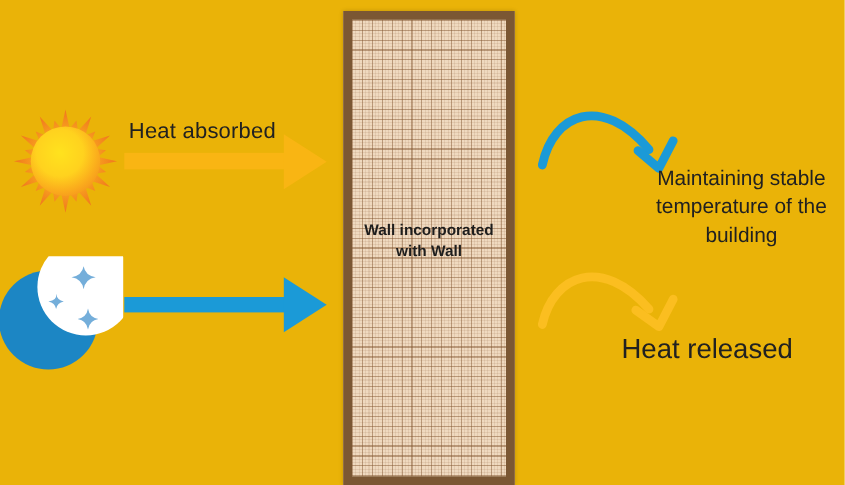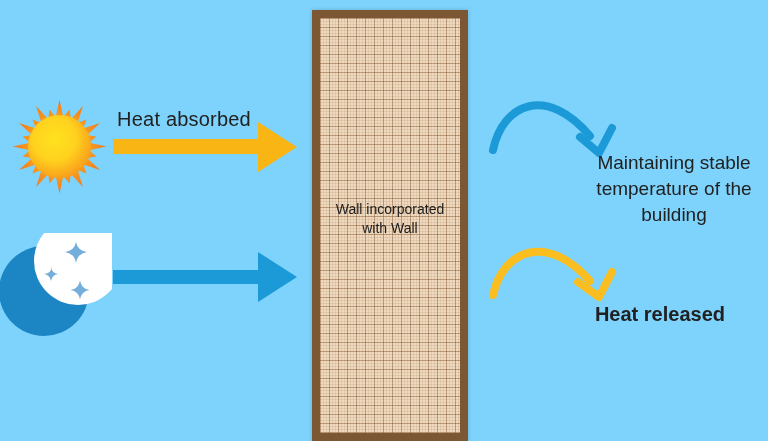--- a/index.html
+++ b/index.html
@@ -1,46 +1,46 @@
 <!DOCTYPE html>
 <html><head>
 <meta charset="utf-8">
 <style>
   html,body{margin:0;padding:0;background:#ffffff;}
   #canvas{
-    position:relative;width:768px;height:441px;overflow:hidden;background:#7dd3fc;
+    position:relative;width:768px;height:441px;overflow:hidden;background:#eab308;
     font-family:"Liberation Sans", sans-serif;color:#222222;
   }
   .abs{position:absolute;}
   
   #sun-svg{left:5px;top:92px;width:110px;height:110px;}
   #moon-svg{left:0px;top:233px;width:112px;height:112px;}
   
   #yellow-arrow-svg{left:110px;top:118px;width:190px;height:58px;}
   #blue-arrow-svg{left:110px;top:249px;width:190px;height:58px;}
   
   .lbl{color:#212121;}
   #heat-absorbed{left:113px;top:108px;width:142px;text-align:center;font-size:20px;font-weight:500;letter-spacing:0.2px;}
   #maintaining{left:578px;top:150px;width:192px;text-align:center;font-size:19px;line-height:26px;font-weight:400;}
-  #heat-released{left:565px;top:303px;width:160px;text-align:right;font-size:20px;font-weight:700;}
+  #heat-released{left:565px;top:303px;width:160px;text-align:left;font-size:25px;font-weight:400;}
   
   #wall{
     left:312px;top:10px;width:156px;height:431px;box-sizing:border-box;
     border:8px solid #7b5733;
     background-color:#efd9bf;
     background-image:
       repeating-linear-gradient(to right,  rgba(128,84,46,0.42) 0 1px, transparent 1px 9px),
       repeating-linear-gradient(to bottom, rgba(128,84,46,0.42) 0 1px, transparent 1px 9px),
       repeating-linear-gradient(to right,  rgba(150,105,70,0.14) 0 1px, transparent 1px 3px),
       repeating-linear-gradient(to bottom, rgba(150,105,70,0.14) 0 1px, transparent 1px 3px);
     box-shadow:0 0 4px rgba(0,0,0,0.18);
     display:flex;align-items:center;justify-content:center;
   }
   #wall-label{
-    text-align:center;font-size:14px;font-weight:400;line-height:19px;color:#1d1d1d;
+    text-align:center;font-size:14px;font-weight:700;line-height:19px;color:#1d1d1d;
     margin-top:-14px;
   }
   
   #blue-curve-svg{left:485px;top:95px;width:135px;height:70px;}
   #yellow-curve-svg{left:485px;top:240px;width:135px;height:70px;}
 </style>
 </head>
 <body>
 
 <div id="canvas">

